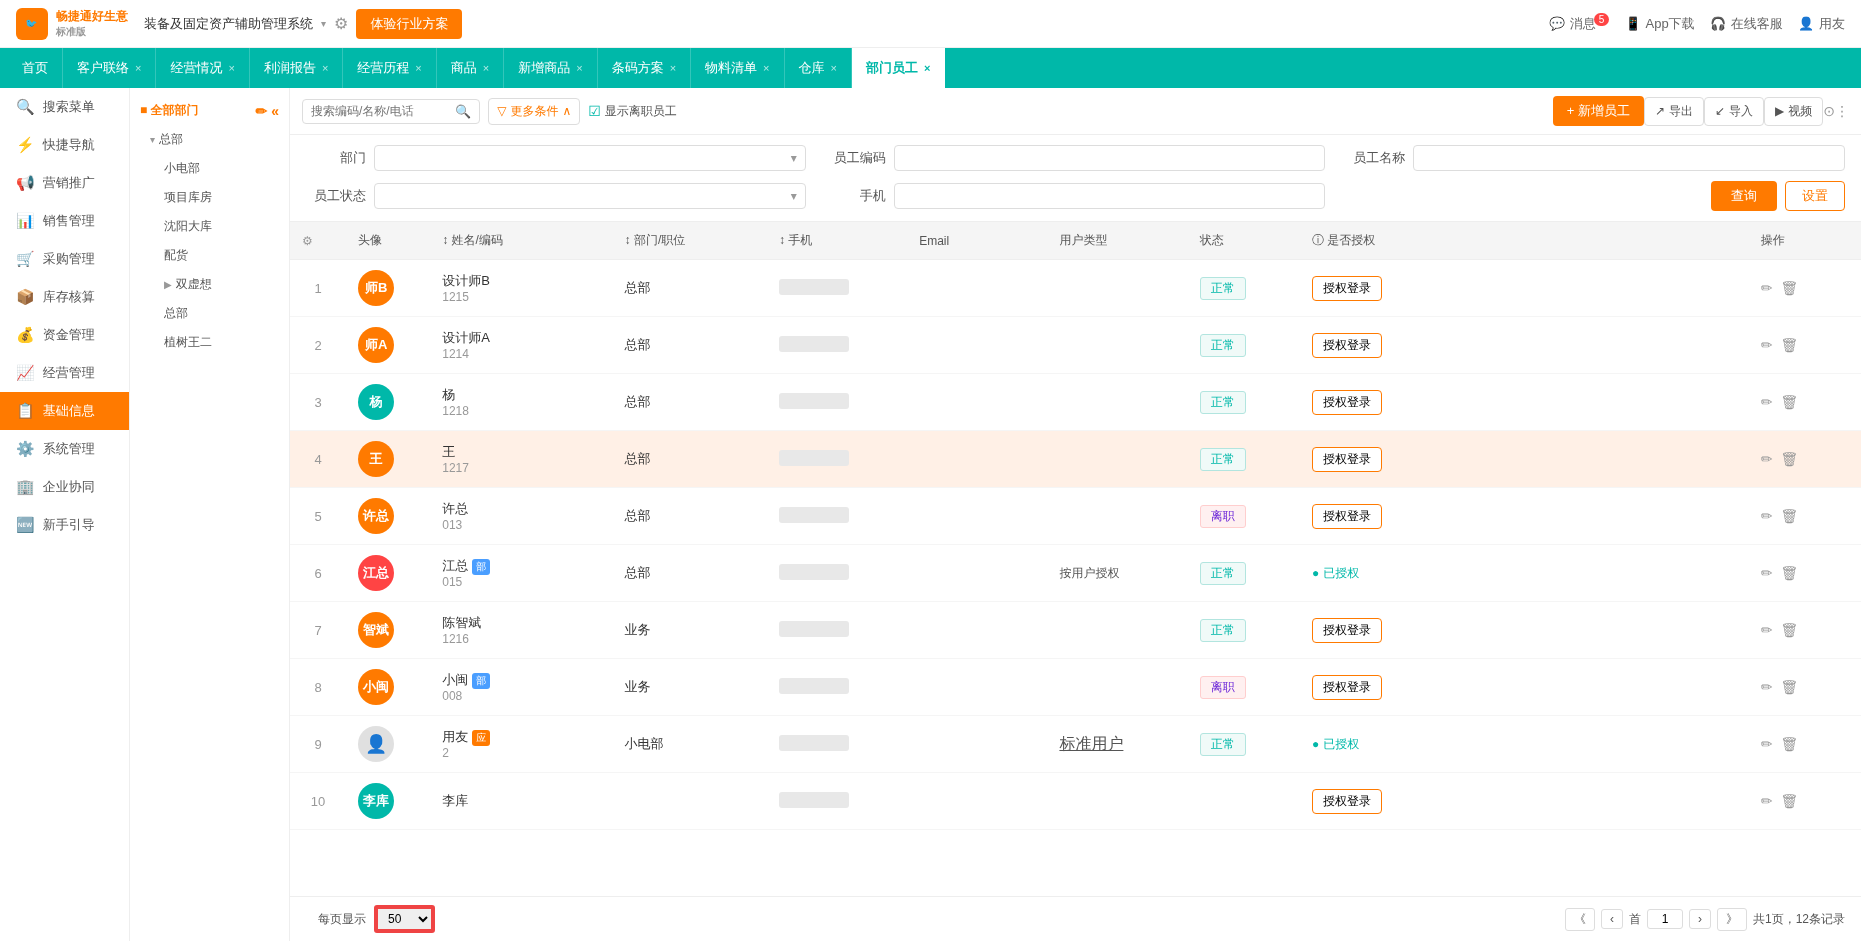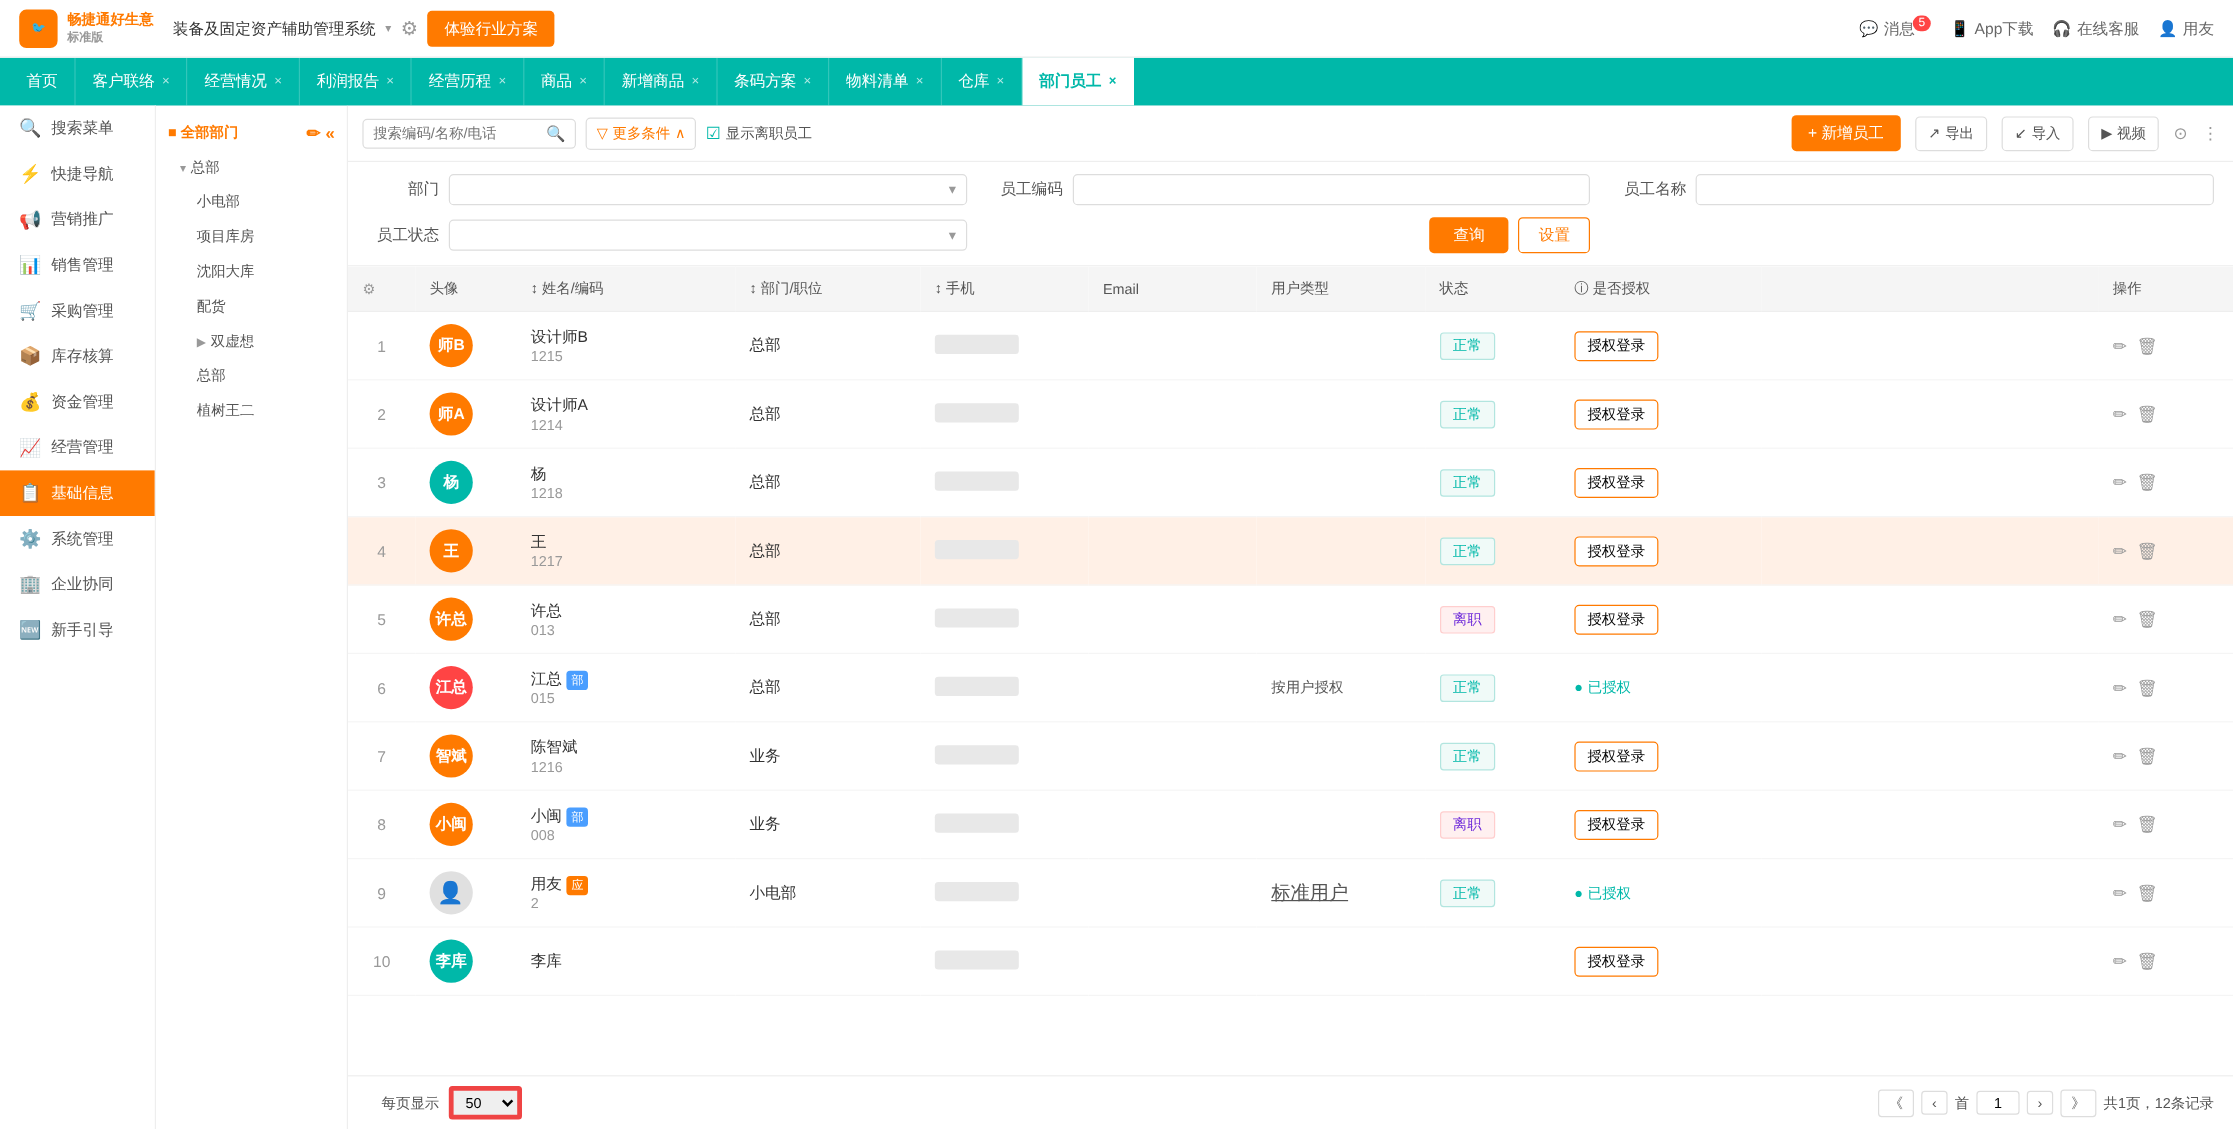--- a/index.html
+++ b/index.html
@@ -76,21 +76,21 @@
     
     .main-content { flex: 1; display: flex; flex-direction: column; overflow: hidden; background: #f5f5f5; }
 
     
     .toolbar {
       background: white; padding: 8px 12px; display: flex;
       align-items: center; justify-content: space-between;
       border-bottom: 1px solid #eee; flex-shrink: 0;
     }
     .toolbar-left { display: flex; align-items: center; gap: 8px; }
-    .toolbar-right { display: flex; align-items: center; gap: 12px; }
+    .toolbar-right { display: flex; align-items: center; gap: 0; }
     .search-input {
       display: flex; align-items: center; border: 1px solid #ddd;
       border-radius: 4px; padding: 4px 8px; gap: 4px; background: white;
     }
     .search-input input { border: none; outline: none; font-size: 12px; width: 140px; }
     .filter-btn {
       display: flex; align-items: center; gap: 4px; color: #ff7a00;
       cursor: pointer; font-size: 12px; border: 1px solid #ddd;
       padding: 4px 8px; border-radius: 4px;
     }
@@ -444,20 +444,24 @@
         <div class="filter-row">
           <span class="filter-label">员工名称</span>
           <input class="filter-input" type="text" style="">
         </div>
         <div class="filter-row">
           <span class="filter-label">员工状态</span>
           <div class="filter-select">
             <span></span>
             <span>▾</span>
           </div>
+        </div>
+        <div class="filter-row">
+          <span class="filter-label">手机</span>
+          <input class="filter-input" type="text" style="">
         </div>
         <div class="filter-actions">
           <button class="btn-query">查询</button>
           <button class="btn-set">设置</button>
         </div>
       </div>
 
       <div class="table-container">
         <table>
           <thead>

